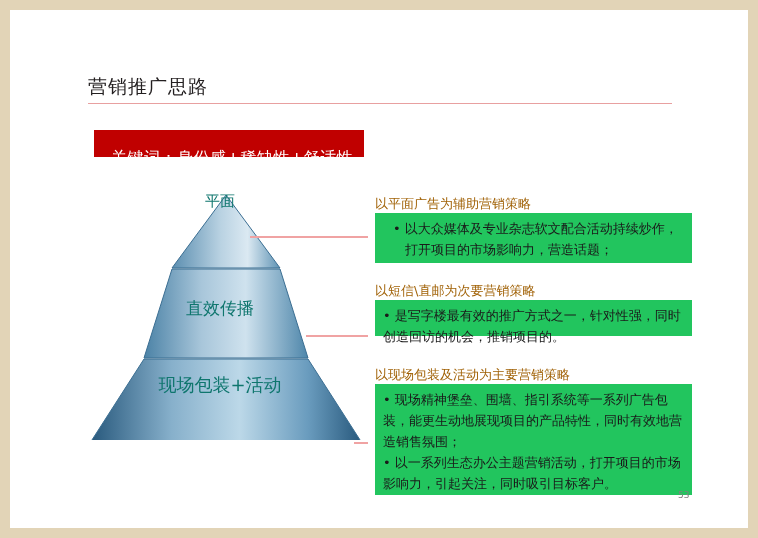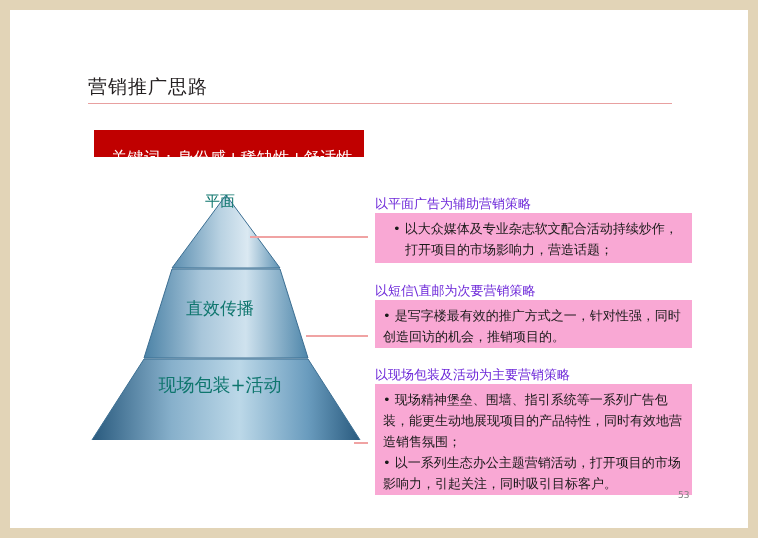--- a/index.html
+++ b/index.html
@@ -126,44 +126,44 @@
     font-size: 15px;
     color: #e05b5b;
     line-height: 21px;
     white-space: nowrap;
   }
 
   
   .strategy-heading {
     position: absolute;
     font-size: 13px;
-    color: #6d28d9;
+    color: #a16207;
     white-space: nowrap;
     text-align: center;
   }
   .strategy-box {
     position: absolute;
-    background: #f9a8d4;
+    background: #22c55e;
     box-sizing: border-box;
     padding: 5px 8px 7px 8px;
     font-size: 13px;
     color: #1a1a1a;
     line-height: 21px;
   }
   .strategy-box p {
     margin: 0;
     text-indent: 0;
   }
 
   #heading-1 { left: 365px; top: 185px; }
   #box-1     { left: 365px; top: 203px; width: 317px; height: 50px; }
   #box-1 p   { padding-left: 12px; text-indent: -12px; margin-left: 10px; }
 
   #heading-2 { left: 365px; top: 272px; }
-  #box-2     { left: 365px; top: 290px; width: 317px; height: 48px; }
+  #box-2     { left: 365px; top: 290px; width: 317px; height: 36px; }
 
   #heading-3 { left: 365px; top: 356px; }
   #box-3     { left: 365px; top: 374px; width: 317px; height: 111px; }
 
   
   #slide-number {
     position: absolute;
     left: 668px;
     top: 480px;
     font-size: 9px;

